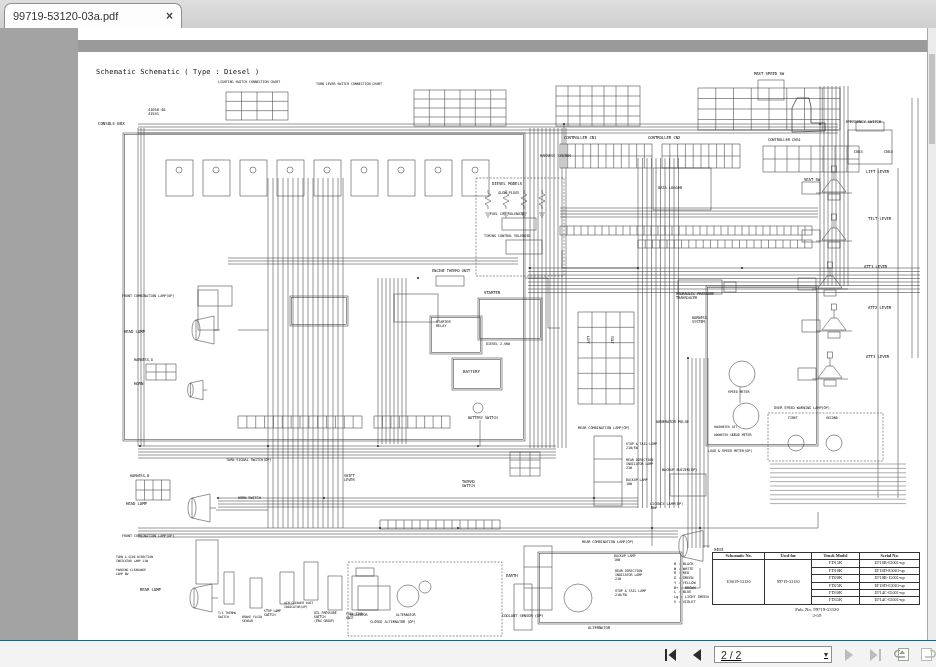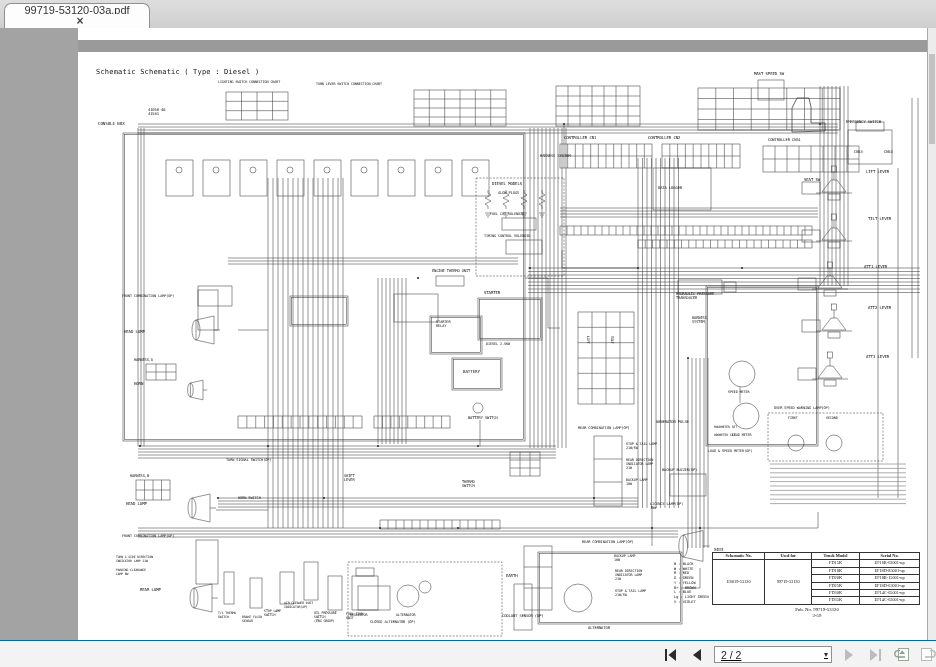--- a/index.html
+++ b/index.html
@@ -1,23 +1,23 @@
 <!DOCTYPE html>
 <html><head>
 <meta charset="utf-8">
 <style>
   html,body{margin:0;padding:0;background:#888;}
   .app{position:relative;width:936px;height:667px;background:#a3a3a3;overflow:hidden;
        font-family:"Liberation Sans",sans-serif;}
   
   .tabbar{position:absolute;left:0;top:0;width:936px;height:28px;
           background:linear-gradient(#dedede,#cfcfcf);border-bottom:1px solid #bdbdbd;}
-  .tab{position:absolute;left:4px;top:3px;width:146px;height:25px;background:#fdfdfd;
+  .tab{position:absolute;left:4px;top:3px;width:178px;height:25px;background:#fdfdfd;
        border:1px solid #8f8f8f;border-bottom:none;border-radius:7px 7px 0 0;
-       display:flex;align-items:center;padding:0 8px;box-sizing:border-box;flex-direction:column;}
+       display:flex;align-items:center;padding:0 8px;box-sizing:border-box;}
   .tab-title{font-size:11px;color:#333;flex:1;white-space:nowrap;overflow:hidden;}
   .tab-close{font-size:12px;color:#444;font-weight:bold;cursor:default;padding-left:6px;}
   
   .viewer{position:absolute;left:0;top:28px;width:936px;height:612px;background:#a3a3a3;}
   .page{position:absolute;left:78px;top:0;width:850px;height:612px;background:#fff;
         border-right:1px solid #777;}
   .gutter{position:absolute;left:0;top:12px;width:100%;height:12px;background:#9a9a9a;}
   .scrollbar{position:absolute;right:0;top:0;width:8px;height:612px;background:#ececec;
              border-left:1px solid #a8a8a8;}
   .sb-thumb{position:absolute;left:1px;top:26px;width:6px;height:90px;background:#c2c2c2;}

